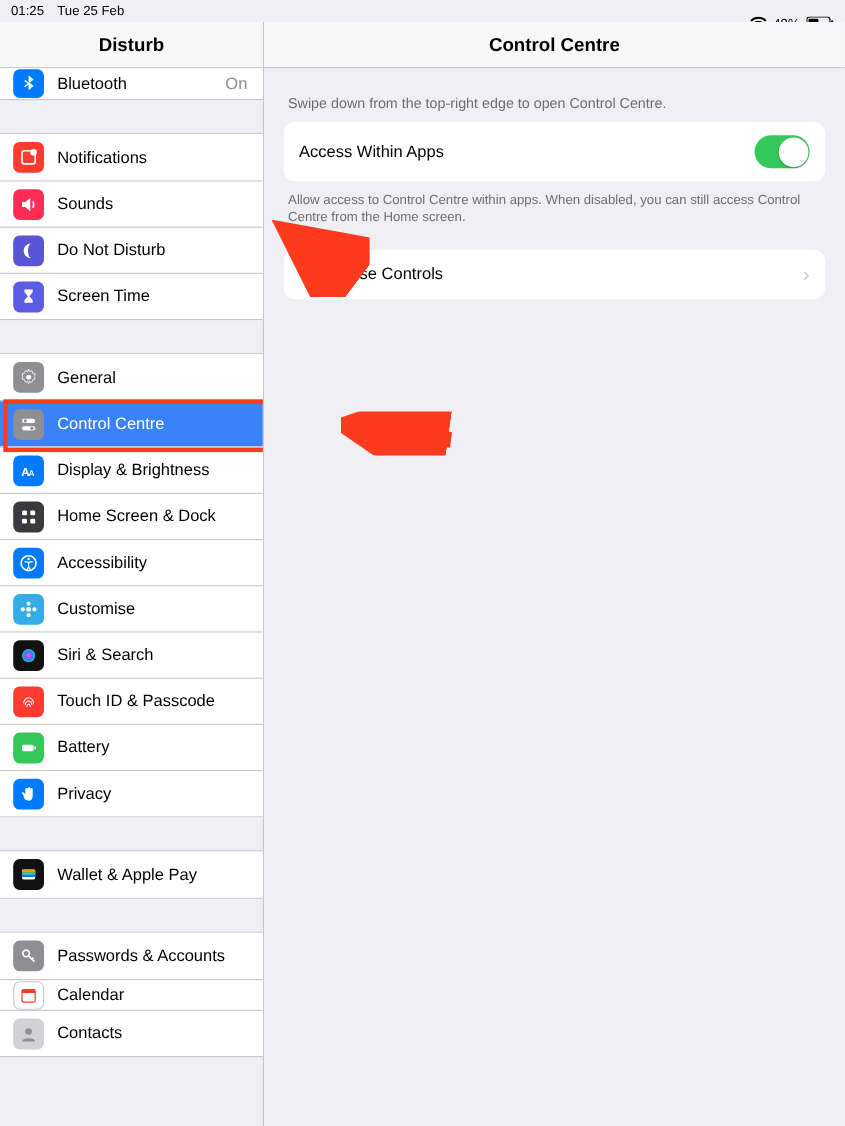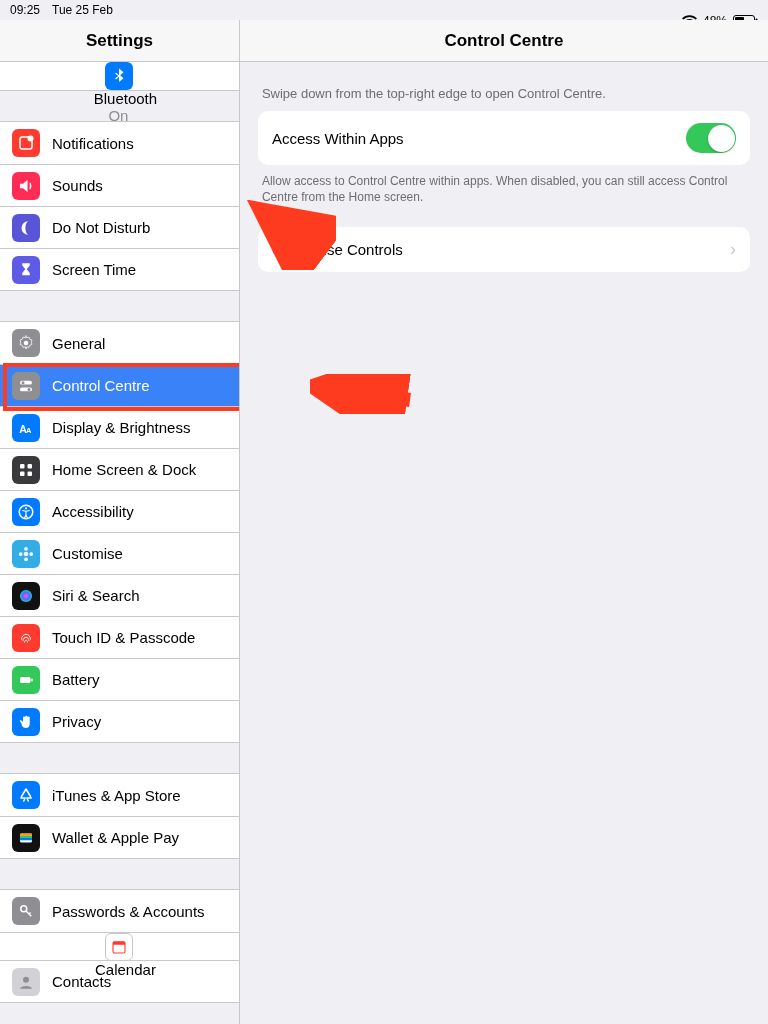--- a/index.html
+++ b/index.html
@@ -18,21 +18,21 @@
   .sidebar-header { height:42px; display:flex; align-items:center; justify-content:center; background:#f7f7f8; border-bottom:1px solid #c8c7cc; font-size:17px; font-weight:700; }
   .group { background:#fff; border-top:1px solid #c8c7cc; border-bottom:1px solid #c8c7cc; margin-top:30px; }
   .group.first { margin-top:0; border-top:none; }
   .row { display:flex; align-items:center; height:42px; padding-left:12px; border-top:1px solid #c8c7cc; background:#fff; cursor:pointer; }
   .row:first-child { border-top:none; }
   .row .icon { width:28px; height:28px; border-radius:6px; flex:0 0 28px; display:flex; align-items:center; justify-content:center; margin-right:12px; font-size:15px; }
   .row .label { font-size:15px; flex:1 1 auto; }
   .row .value { font-size:15px; color:#8e8e93; padding-right:14px; }
   .row.selected { background:#3a82f7; }
   .row.selected .label { color:#fff; }
-  .row.partial { height:28px;flex-direction:column; }
+  .row.partial { height:28px; }
   .row.partial .icon { height:26px; }
   .row.cut-bottom { border-bottom:none; }
   .sidebar-scroll { height:calc(100% - 42px); overflow:hidden; position:relative; }
 
   
   .selection-outline { position:absolute; border:4px solid #ff3b1f; pointer-events:none; }
 
   
   .detail { flex:1 1 auto; background:#efeff4; position:relative; }
   .detail-header { height:42px; display:flex; align-items:center; justify-content:center; background:#f7f7f8; border-bottom:1px solid #c8c7cc; font-size:17px; font-weight:700; }
@@ -61,21 +61,21 @@
   .ic-black  { background:#111; color:#fff; }
   .ic-white  { background:#fff; color:#000; border:1px solid #c8c7cc; }
 
   .icon svg { width:18px; height:18px; display:block; }
 </style>
 </head>
 <body>
 
 <div class="status-bar">
   <div class="status-left">
-    <span>09:25</span>
+    <span>01:25</span>
     <span>Tue 25 Feb</span>
   </div>
   <div class="status-right">
     <span class="wifi-icon">
       <svg width="15" height="11" viewBox="0 0 15 11">
           <path d="M7.5 10.5a1.3 1.3 0 100-2.6 1.3 1.3 0 000 2.6zm-3.6-3.4a5.1 5.1 0 017.2 0l1.2-1.2a6.8 6.8 0 00-9.6 0l1.2 1.2zm-2.5-2.5a8.6 8.6 0 0112.2 0L15 3.4a10.6 10.6 0 00-15 0l1.4 1.2z" fill="#000"></path>
         </svg>
     </span>
     <span>48%</span>
     <span class="battery-icon">
@@ -84,21 +84,21 @@
           <rect x="2" y="2" width="9" height="8" rx="1" fill="#000"></rect>
           <rect x="22.5" y="3.5" width="2" height="5" rx="1" fill="#000"></rect>
         </svg>
     </span>
   </div>
 </div>
 
 <div class="app">
 
   <div class="sidebar">
-    <div class="sidebar-header">Settings</div>
+    <div class="sidebar-header">Disturb</div>
     <div class="sidebar-scroll">
 
       <div class="group first" style="margin-top:0;">
         <div class="row partial">
           <span class="icon ic-blue">
             <svg viewBox="0 0 24 24">
                 <path d="M12 2l6 5-4.5 4 4.5 4-6 5V13l-4 3.5-1.3-1.3L11 12 6.7 8.8 8 7.5l4 3.5V2z" fill="#fff"></path>
               </svg>
           </span>
           <span class="label">Bluetooth</span>
@@ -244,28 +244,20 @@
           <span class="icon ic-blue">
             <svg viewBox="0 0 24 24">
                 <path d="M8 12V6a1.5 1.5 0 013 0v5V5a1.5 1.5 0 013 0v6V6a1.5 1.5 0 013 0v8c0 4-2 6-5 6s-6-2-6-6l-2-3c-1-1 1-2 2-1l2 2z" fill="#fff"></path>
               </svg>
           </span>
           <span class="label">Privacy</span>
         </div>
       </div>
 
       <div class="group">
-        <div class="row">
-          <span class="icon ic-blue">
-            <svg viewBox="0 0 24 24">
-                <path d="M12 4l6 10M12 4L6 14M5 16h6m2 0h6M9 20l1-2m5 2l-1-2" stroke="#fff" stroke-width="2" stroke-linecap="round"></path>
-              </svg>
-          </span>
-          <span class="label">iTunes &amp; App Store</span>
-        </div>
         <div class="row">
           <span class="icon ic-black">
             <svg viewBox="0 0 24 24">
                 <rect x="4" y="6" width="16" height="12" rx="2" fill="#fff"></rect>
                 <rect x="4" y="6" width="16" height="3" fill="#ff9500"></rect>
                 <rect x="4" y="9" width="16" height="3" fill="#34c759"></rect>
                 <rect x="4" y="12" width="16" height="3" fill="#007aff"></rect>
               </svg>
           </span>
           <span class="label">Wallet &amp; Apple Pay</span>

